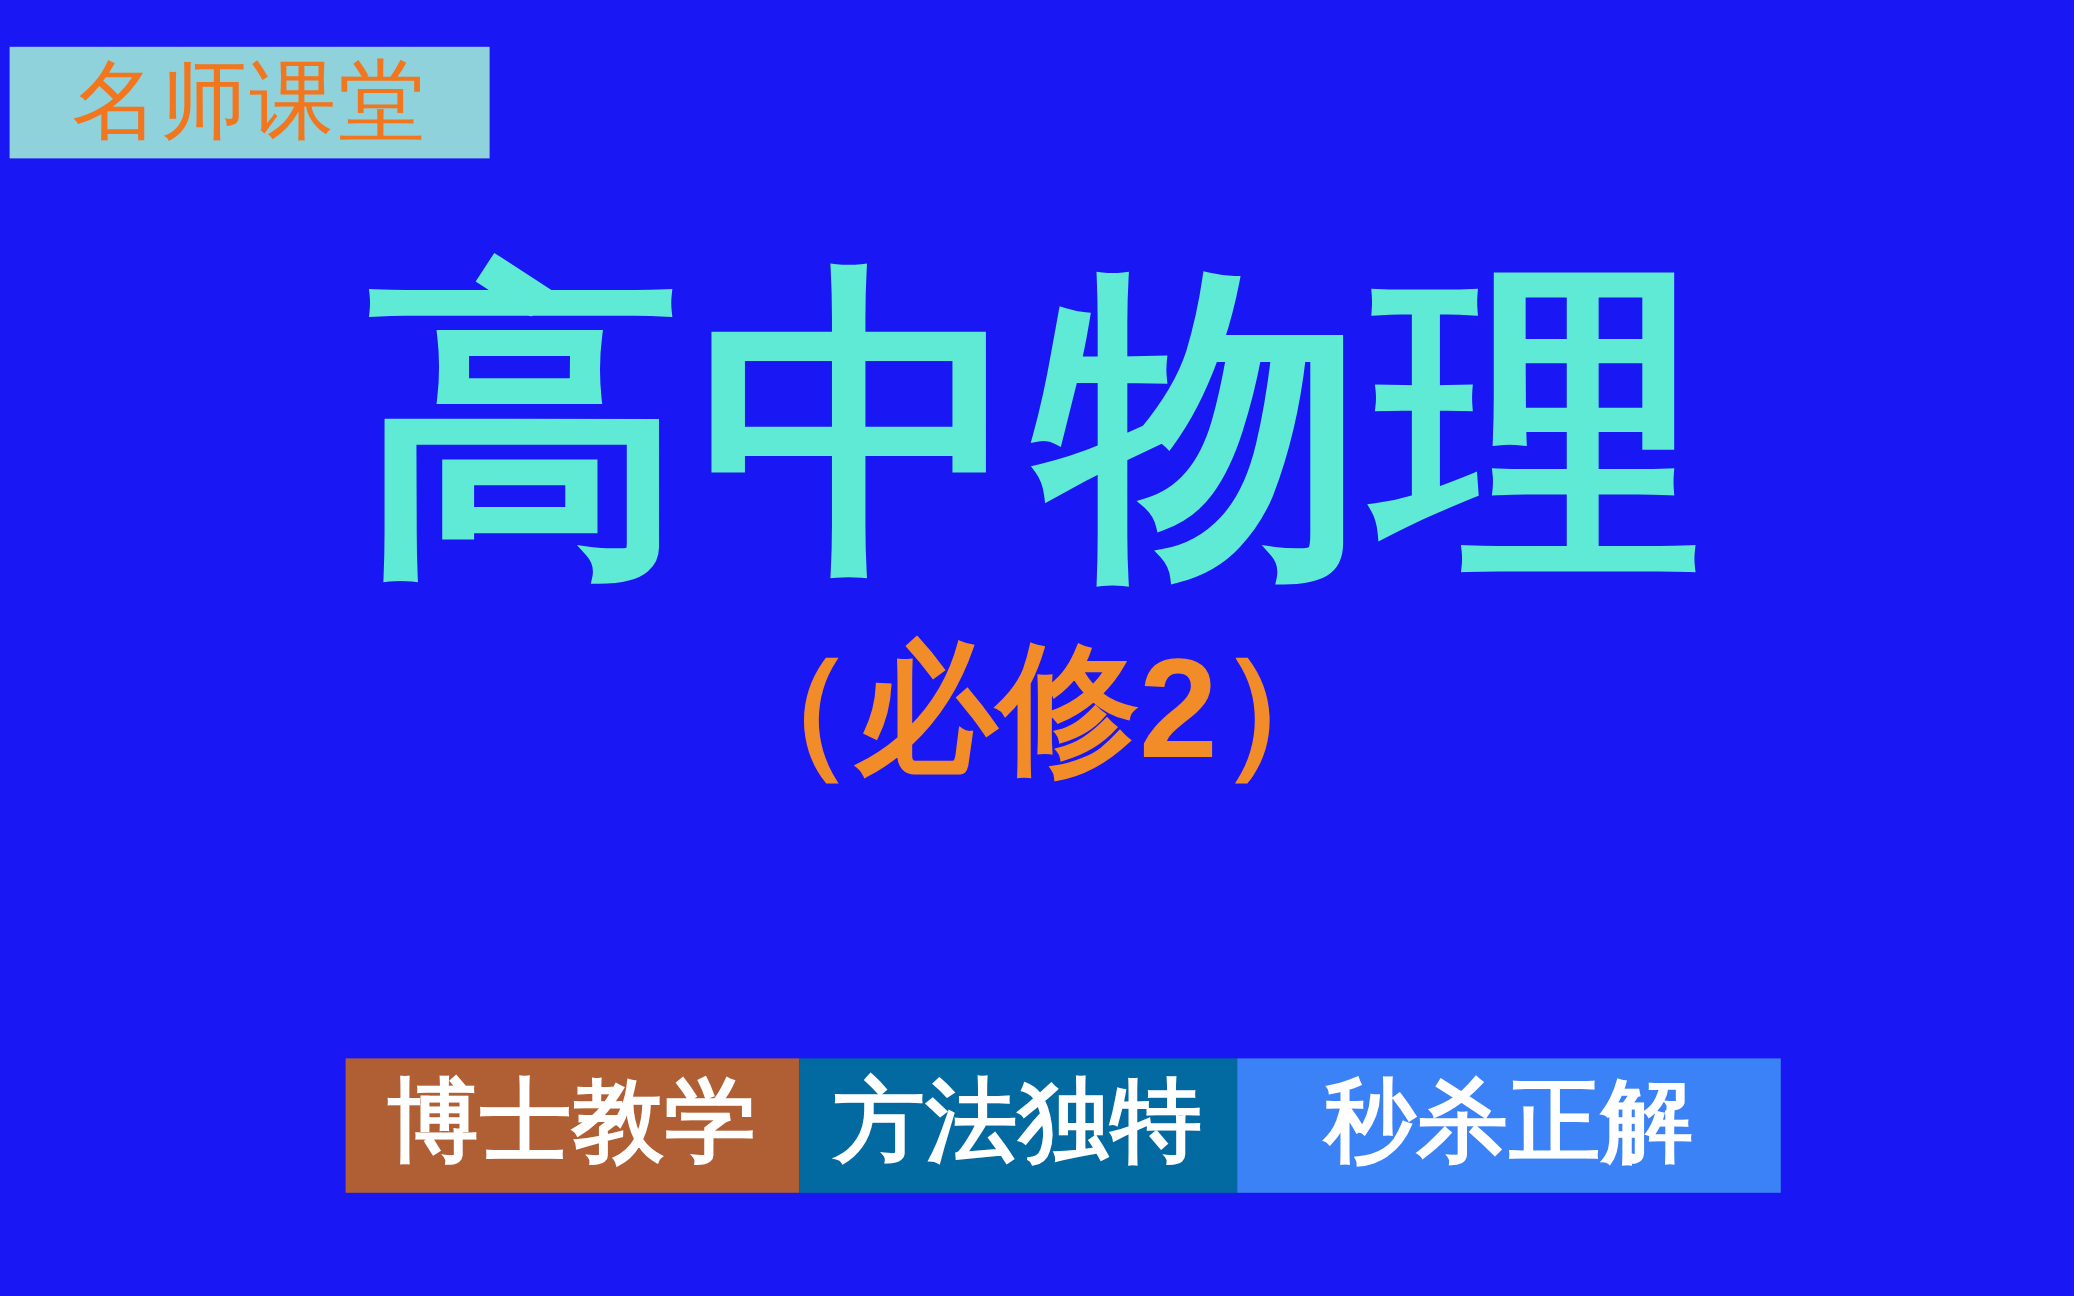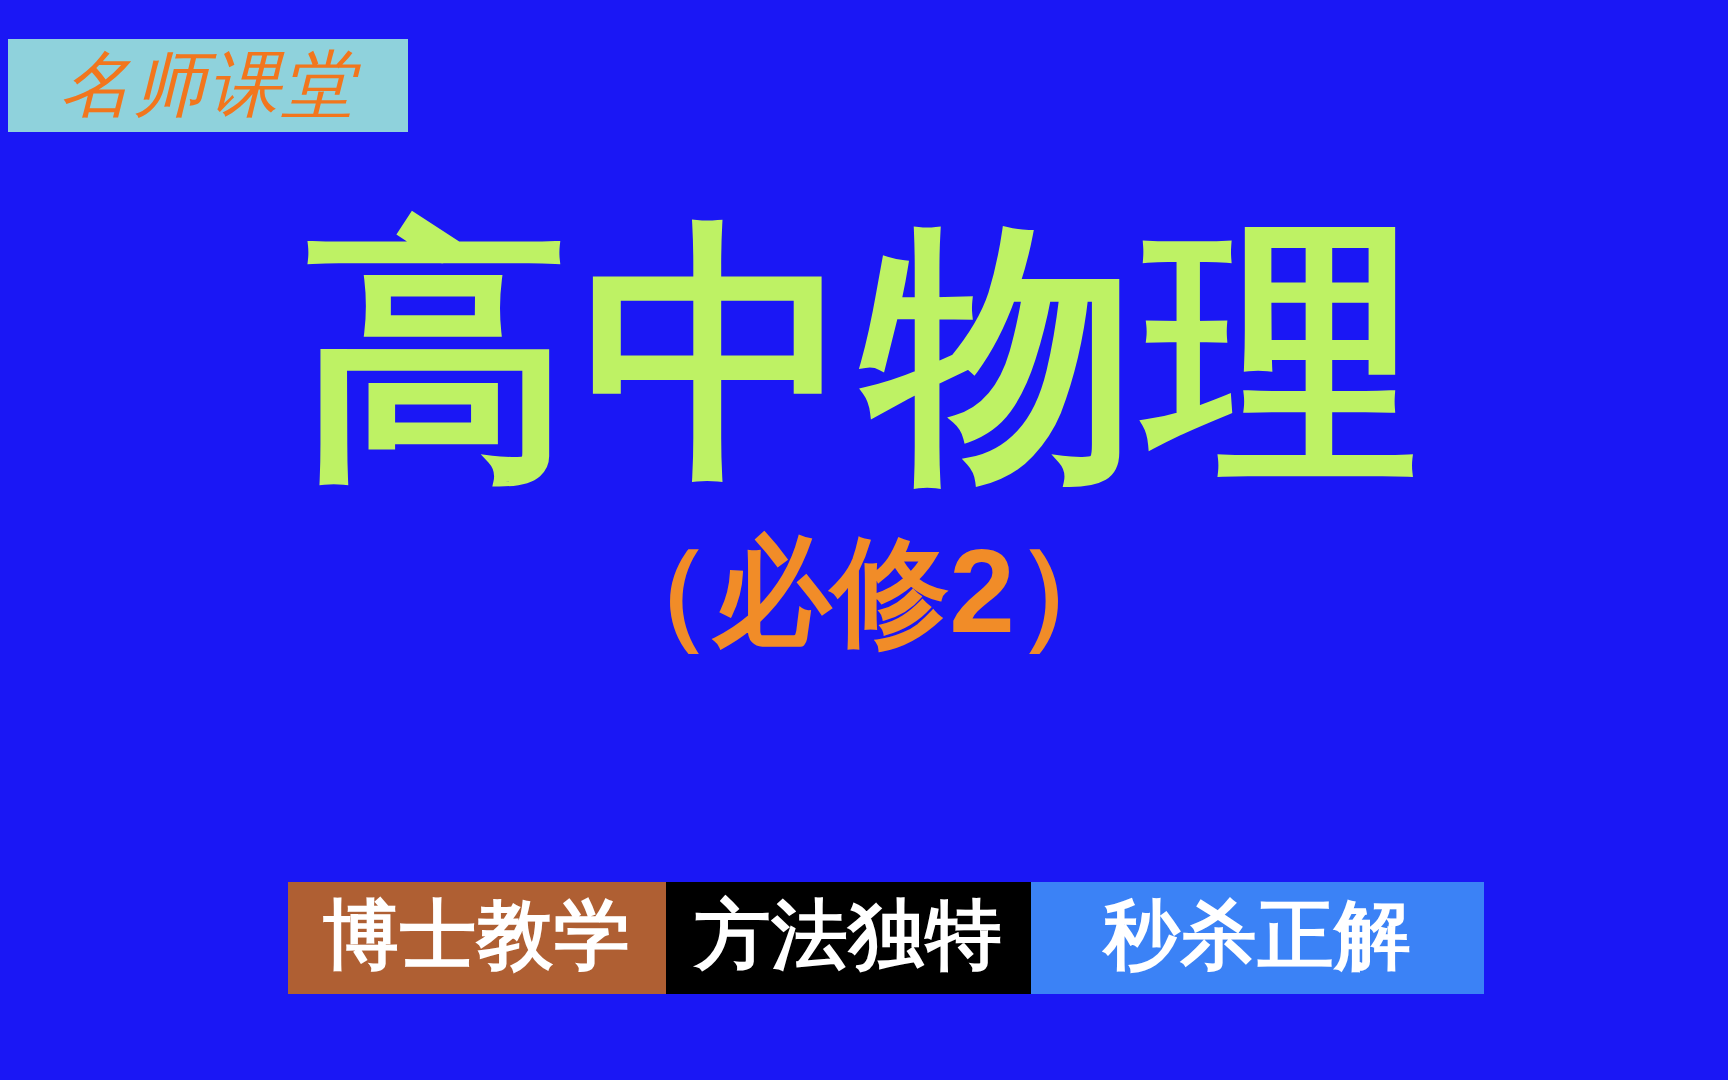--- a/index.html
+++ b/index.html
@@ -29,21 +29,20 @@
     justify-content: center;
   }
   #course-badge .badge-text {
     color: #f2761d;
     font-size: 72px;
     line-height: 1;
     font-weight: 400;
     letter-spacing: 2px;
     white-space: nowrap;
     transform: translateY(-2px);
-    font-style: italic;
   }
 
   
   #main-title {
     position: absolute;
     left: 0;
     top: 218px;
     width: 1728px;
     text-align: center;
   }
@@ -105,30 +104,30 @@
   }
 </style>
 </head>
 <body style="background: rgb(26, 23, 245);">
 
 <div id="course-badge" style="background: rgb(143, 210, 220);">
   <span class="badge-text" style="color: rgb(242, 118, 29);">名师课堂</span>
 </div>
 
 <div id="main-title">
-  <span class="title-text" style="color: #bef264;">高中物理</span>
+  <span class="title-text" style="color: #5eead4;">高中物理</span>
 </div>
 
 <div id="subtitle">
   <span class="subtitle-text" style="color: rgb(241, 140, 40);">（必修2）</span>
 </div>
 
 <div id="feature-banner">
   <div class="feature-seg" style="background: rgb(175, 95, 51);">
     <span class="feature-label" style="color: rgb(255, 255, 255);">博士教学</span>
   </div>
-  <div class="feature-seg" style="background: #000000;">
+  <div class="feature-seg" style="background: #0369a1;">
     <span class="feature-label" style="color: rgb(255, 255, 255);">方法独特</span>
   </div>
   <div class="feature-seg" style="background: #3b82f6;">
     <span class="feature-label" style="color: rgb(255, 255, 255);">秒杀正解</span>
   </div>
 </div>
 
 </body></html>

